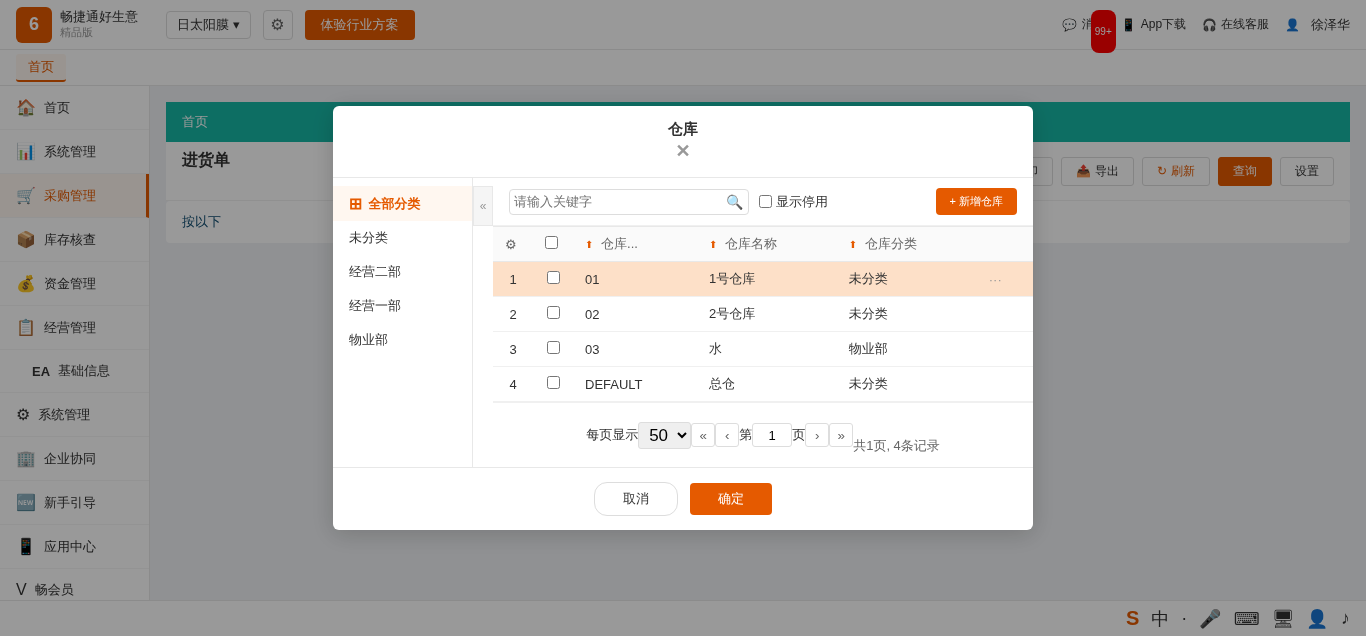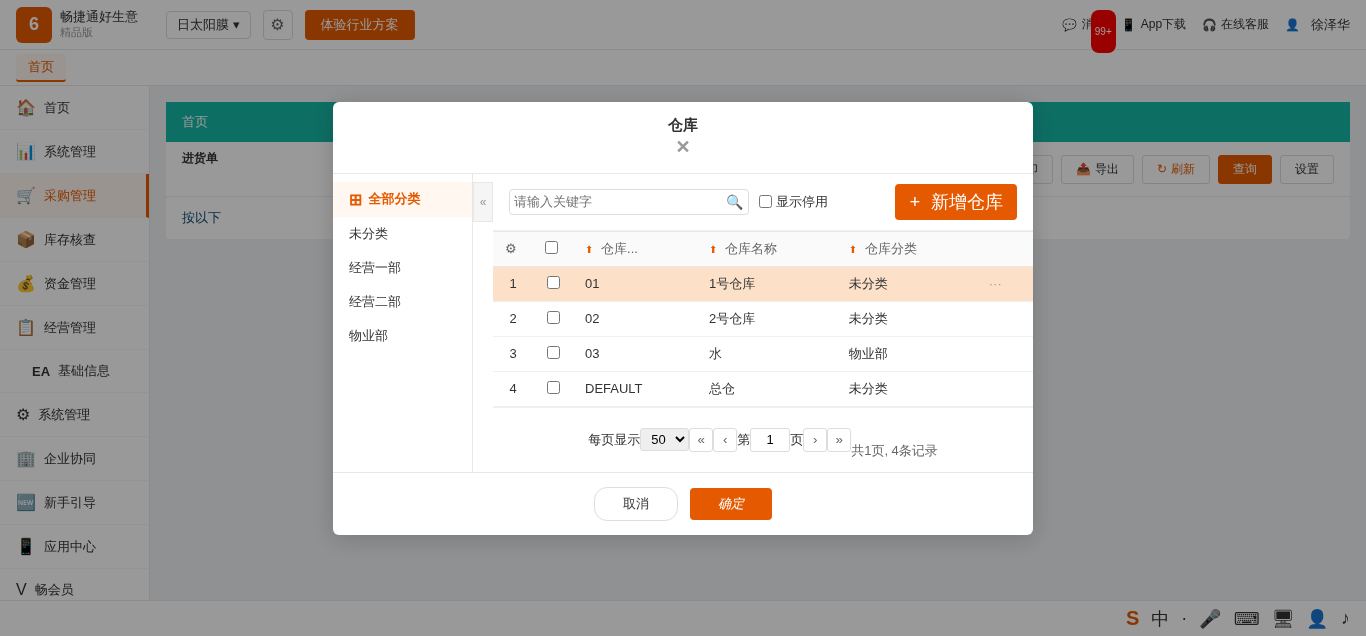--- a/index.html
+++ b/index.html
@@ -123,21 +123,21 @@
     }
     .sidebar-icon { font-size: 16px; }
 
     
     .content-area {
       flex: 1;
       padding: 16px;
       overflow: auto;
       position: relative;
     }
-    .page-title { font-size: 12px; font-weight: bold; color: #333; margin-bottom: 21px; }
+    .page-title { font-size: 16px; font-weight: bold; color: #333; margin-bottom: 21px; }
     .filter-bar {
       background: #fff;
       padding: 12px 16px;
       border-radius: 4px;
       margin-bottom: 12px;
       display: flex; align-items: center; gap: 8px;
     }
 
     
     .modal-overlay {
@@ -218,23 +218,23 @@
       display: flex; align-items: center; gap: 4px;
       font-size: 13px; color: #333;
     }
     .new-btn {
       background: #e55a00;
       color: #fff;
       border: none;
       border-radius: 4px;
       padding: 6px 14px;
       cursor: pointer;
-      font-size: 18px;
+      font-size: 11px;
       margin-left: auto;
-      display: flex; align-items: center; gap: 4px; font-family: Liberation Mono, monospace;
+      display: flex; align-items: center; gap: 4px;
     }
 
     
     .data-table {
       width: 100%;
       border-collapse: collapse;
       font-size: 13px;
     }
     .data-table th {
       background: #fafafa;
@@ -257,21 +257,21 @@
     .action-dots { color: #999; cursor: pointer; }
 
     
     .pagination {
       display: flex; align-items: center; justify-content: center;
       padding: 12px 16px; font-size: 13px; color: #333;
       border-top: 1px solid #f0f0f0;
     }
     .page-size-select {
       border: 1px solid #ddd; border-radius: 3px;
-      padding: 2px 6px; font-size: 13px;
+      padding: 2px 6px; font-size: 17px;
     }
     .page-btn {
       width: 24px; height: 24px;
       border: 1px solid #ddd; border-radius: 3px;
       background: #fff; cursor: pointer;
       display: flex; align-items: center; justify-content: center;
       color: #666;
     }
     .page-input {
       width: 40px; height: 24px;
@@ -285,21 +285,21 @@
       display: flex; align-items: center; justify-content: center;
       padding: 14px 20px; gap: 12px;
       border-top: 1px solid #e8e8e8;
     }
     .btn-cancel {
       background: #fff; border: 1px solid #ddd; border-radius: 13px;
       padding: 7px 28px; cursor: pointer; font-size: 13px; color: #333;
     }
     .btn-confirm {
       background: #e55a00; border: none; border-radius: 4px;
-      padding: 7px 28px; cursor: pointer; font-size: 13px; color: #fff; font-style: italic;
+      padding: 7px 28px; cursor: pointer; font-size: 13px; color: #fff;
     }
 
     
     .bottom-bar {
       height: 36px;
       background: #fff;
       border-top: 1px solid #e8e8e8;
       display: flex; align-items: center; justify-content: flex-end;
       padding: 0 16px;
       gap: 12px;
@@ -492,24 +492,24 @@
 
       <div class="cat-sidebar">
         <div class="cat-item active">
           <span class="cat-dot">⊞</span>
           <span>全部分类</span>
         </div>
         <div class="cat-item">
           <span>未分类</span>
         </div>
         <div class="cat-item">
+          <span>经营二部</span>
+        </div>
+        <div class="cat-item">
           <span>经营一部</span>
-        </div>
-        <div class="cat-item">
-          <span>经营二部</span>
         </div>
         <div class="cat-item">
           <span>物业部</span>
         </div>
       </div>
 
       <div class="cat-collapse-btn">«</div>
 
       <div class="table-area">
 

